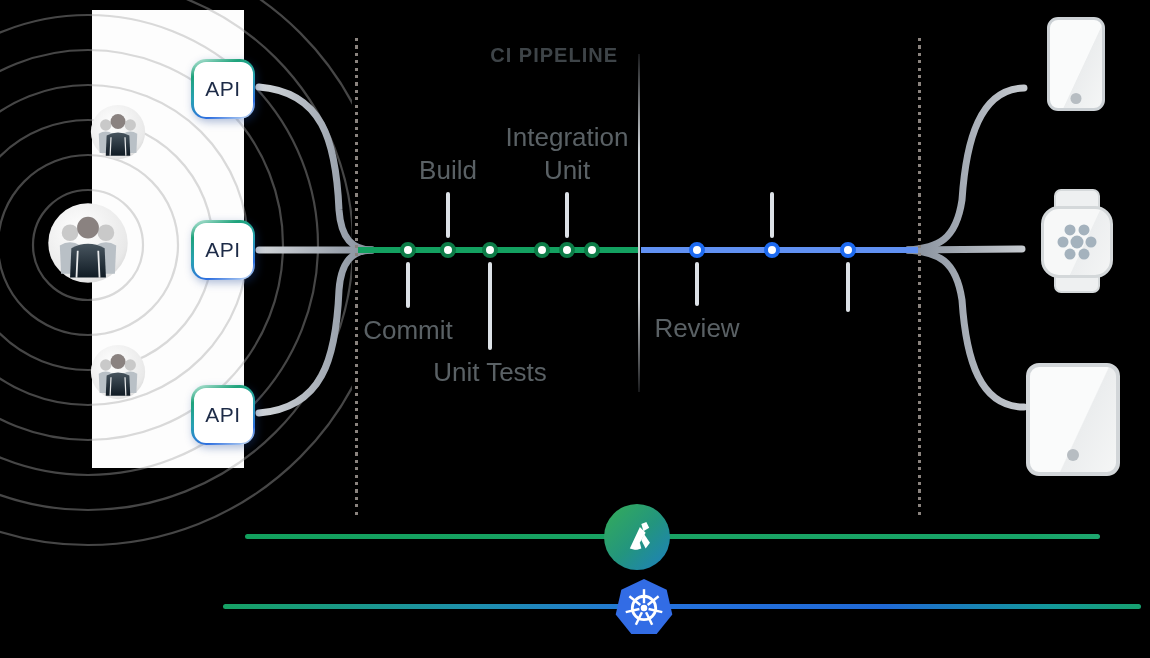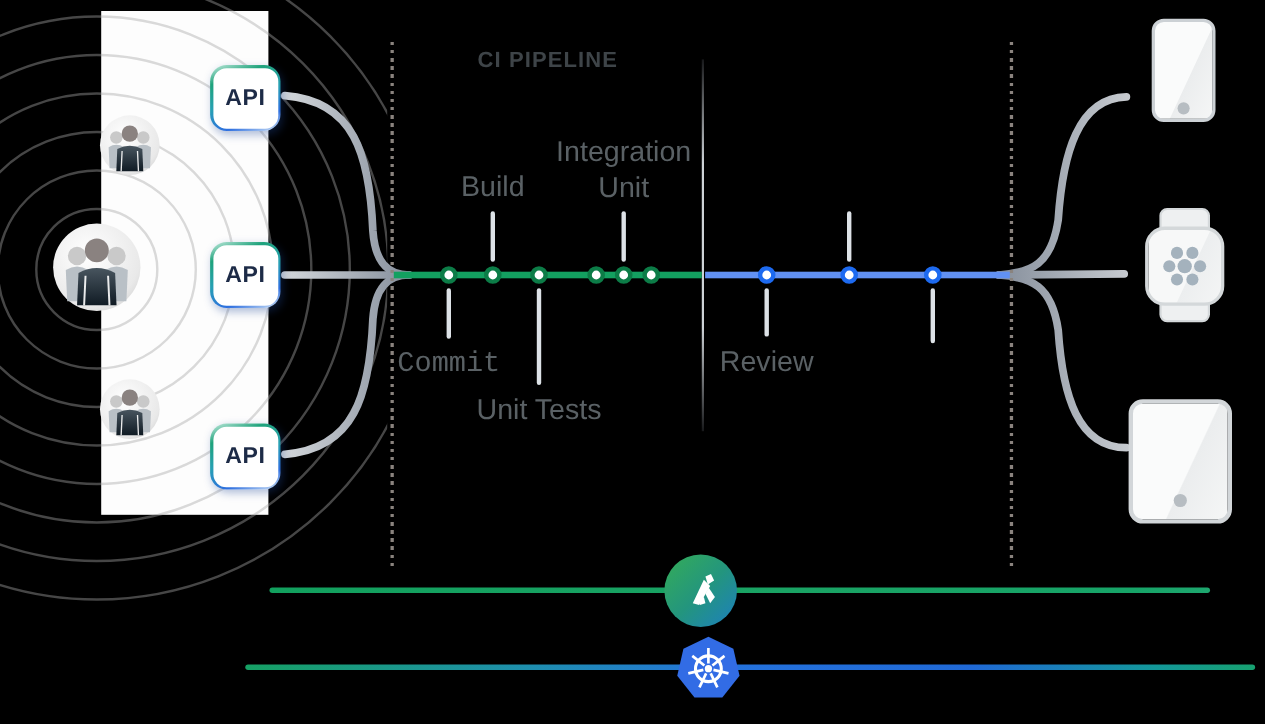--- a/index.html
+++ b/index.html
@@ -5,21 +5,21 @@
   html,body{margin:0;padding:0;background:#000;}
   .stage{position:relative;width:1150px;height:658px;background:#000;overflow:hidden;
          font-family:"Liberation Sans","DejaVu Sans",sans-serif;}
   .abs{position:absolute;}
   .white-panel{left:92px;top:10px;width:152px;height:458px;background:#fdfdfd;}
   .underlay{left:0;top:0;width:1150px;height:658px;pointer-events:none;}
   .api-box{width:64px;height:60px;border-radius:15px;padding:2.5px;box-sizing:border-box;
     background:linear-gradient(160deg,#c8ece0 0%,#1fa37c 22%,#27a0b4 50%,#2e6fdf 78%,#d7e7f7 100%);
     box-shadow:2px 3px 8px rgba(30,70,150,.35);}
   .api-inner{width:100%;height:100%;border-radius:12px;background:#fff;display:flex;
-    align-items:center;justify-content:center;font-weight:bold;font-size:21px;color:#1d2b47;letter-spacing:.5px;}
+    align-items:center;justify-content:center;font-weight:normal;font-size:21px;color:#1d2b47;letter-spacing:.5px;}
   .vdots{width:3px;background:repeating-linear-gradient(to bottom,#8a837e 0px,#8a837e 3.2px,transparent 3.2px,transparent 7.4px);}
   .divider{width:2px;background:linear-gradient(180deg,#17181a 0%,#cdd2d6 28%,#cdd2d6 72%,#17181a 100%);}
   .pipe-title{width:240px;text-align:center;font-size:20px;font-weight:bold;color:#3e4448;letter-spacing:1px;top:44px;}
   .pipe-line{position:absolute;top:247px;height:6px;}
   .dot{position:absolute;top:242px;width:16px;height:16px;border-radius:50%;background:#fff;
        border:4px solid #000;box-sizing:border-box;}
   .tick{position:absolute;width:4px;border-radius:2px;background:#dde2e7;}
   .pipe-label{position:absolute;width:180px;text-align:center;font-size:26px;color:#5a6165;line-height:1.25;}
   .pipe-label.wrap{width:140px;}
   .device{box-sizing:border-box;background:linear-gradient(115deg,#fafbfb 58%,#ebedee 59%,#f5f6f6);}
@@ -121,26 +121,26 @@
     <div class="api-inner">API</div>
   </div>
   <div class="abs api-box" style="left:191px;top:385px;">
     <div class="api-inner">API</div>
   </div>
 
   <div class="abs vdots" style="left:355px;top:38px;height:478px;"></div>
   <div class="abs vdots" style="left:918px;top:38px;height:478px;"></div>
   <div class="abs divider" style="left:638px;top:54px;height:338px;"></div>
 
-  <div class="abs pipe-title" style="left:378px;">CI PIPELINE</div>
+  <div class="abs pipe-title" style="left:378px;text-align:right;">CI PIPELINE</div>
 
   <div class="abs" id="pipelines" style="left:0;top:0;width:1150px;height:658px;">
       <div class="pipe-line" style="left: 358px; width: 280px; background: rgb(19, 160, 96);"></div>
       <div class="tick" style="left: 406px; height: 46px; top: 262px;"></div>
-      <div class="pipe-label" style="left: 318px; top: 314px; font-family: Liberation Mono, monospace;">Commit</div>
+      <div class="pipe-label" style="left: 318px; top: 314px;">Commit</div>
       <span class="dot" style="left: 400px; border-color: rgb(12, 124, 71);"></span>
       <div class="tick" style="left: 446px; height: 46px; top: 192px;"></div>
       <div class="pipe-label" style="left: 358px; top: 186px; transform: translateY(-100%);">Build</div>
       <span class="dot" style="left: 440px; border-color: rgb(12, 124, 71);"></span>
       <div class="tick" style="left: 488px; height: 88px; top: 262px;"></div>
       <div class="pipe-label" style="left: 400px; top: 356px;">Unit Tests</div>
       <span class="dot" style="left: 482px; border-color: rgb(12, 124, 71);"></span>
       <span class="dot" style="left: 534px; border-color: rgb(12, 124, 71);"></span>
       <div class="tick" style="left: 565px; height: 46px; top: 192px;"></div>
       <div class="pipe-label wrap" style="left: 497px; top: 186px; transform: translateY(-100%);">Integration Unit</div>

